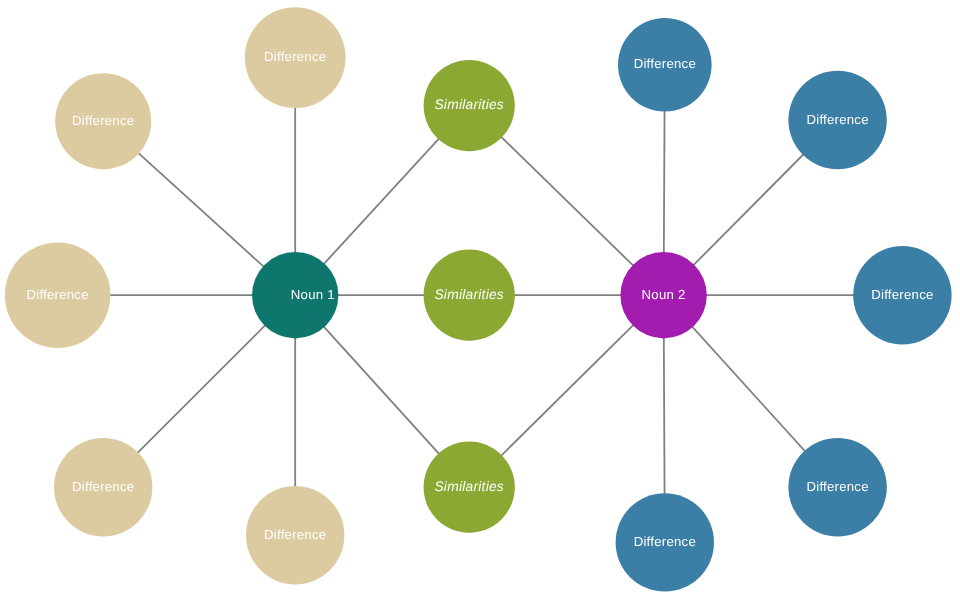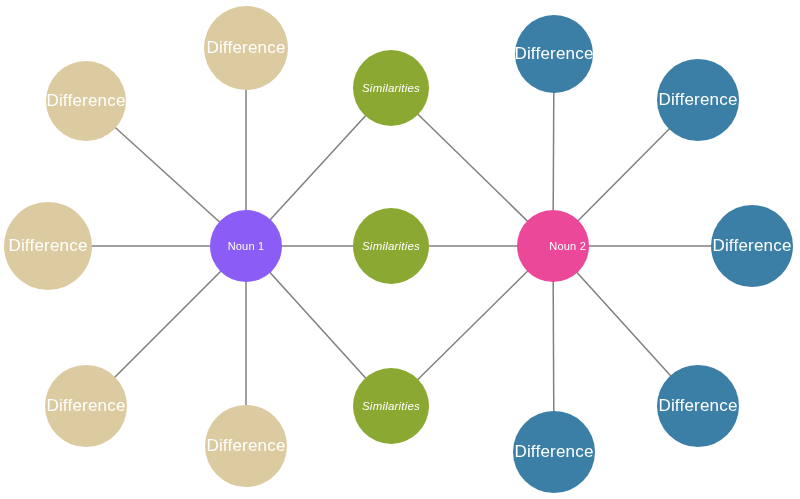--- a/index.html
+++ b/index.html
@@ -36,21 +36,21 @@
     line-height: 1.1;
     user-select: none;
   }
   .node-label {
     display: block;
     padding: 0 3px;
     letter-spacing: 0.2px;
   }
   .hub { font-size: 11px; }
   .mid { font-size: 11.5px; font-style: italic; }
-  .leaf { font-size: 17px; }
+  .leaf { font-size: 11px; }
 </style>
 </head>
 <body>
 
 <div id="canvas">
   <svg id="edges" viewBox="0 0 800 499" preserveAspectRatio="none" aria-hidden="true">
       <line x1="246" y1="246" x2="391" y2="88" stroke="#808080" stroke-width="1.5"></line>
       <line x1="246" y1="246" x2="391" y2="246" stroke="#808080" stroke-width="1.5"></line>
       <line x1="246" y1="246" x2="391" y2="406" stroke="#808080" stroke-width="1.5"></line>
       <line x1="553" y1="246" x2="391" y2="88" stroke="#808080" stroke-width="1.5"></line>
@@ -61,24 +61,24 @@
       <line x1="246" y1="246" x2="48" y2="246" stroke="#808080" stroke-width="1.5"></line>
       <line x1="246" y1="246" x2="86" y2="406" stroke="#808080" stroke-width="1.5"></line>
       <line x1="246" y1="246" x2="246" y2="446" stroke="#808080" stroke-width="1.5"></line>
       <line x1="553" y1="246" x2="554" y2="54" stroke="#808080" stroke-width="1.5"></line>
       <line x1="553" y1="246" x2="698" y2="100" stroke="#808080" stroke-width="1.5"></line>
       <line x1="553" y1="246" x2="752" y2="246" stroke="#808080" stroke-width="1.5"></line>
       <line x1="553" y1="246" x2="698" y2="406" stroke="#808080" stroke-width="1.5"></line>
       <line x1="553" y1="246" x2="554" y2="452" stroke="#808080" stroke-width="1.5"></line>
     </svg>
   <div id="node-layer">
-      <div class="node hub" style="left: 210px; top: 210px; width: 72px; height: 72px; background: #8b5cf6; color: rgb(255, 255, 255);">
+      <div class="node hub" style="left: 210px; top: 210px; width: 72px; height: 72px; background: #0f766e; color: rgb(255, 255, 255); justify-content: flex-end;">
         <span class="node-label">Noun 1</span>
       </div>
-      <div class="node hub" style="left: 517px; top: 210px; width: 72px; height: 72px; background: #ec4899; color: rgb(255, 255, 255); justify-content: flex-end;">
+      <div class="node hub" style="left: 517px; top: 210px; width: 72px; height: 72px; background: #a21caf; color: rgb(255, 255, 255);">
         <span class="node-label">Noun 2</span>
       </div>
       <div class="node mid" style="left: 353px; top: 50px; width: 76px; height: 76px; background: rgb(139, 168, 50); color: rgb(255, 255, 255);">
         <span class="node-label">Similarities</span>
       </div>
       <div class="node mid" style="left: 353px; top: 208px; width: 76px; height: 76px; background: rgb(139, 168, 50); color: rgb(255, 255, 255);">
         <span class="node-label">Similarities</span>
       </div>
       <div class="node mid" style="left: 353px; top: 368px; width: 76px; height: 76px; background: rgb(139, 168, 50); color: rgb(255, 255, 255);">
         <span class="node-label">Similarities</span>

